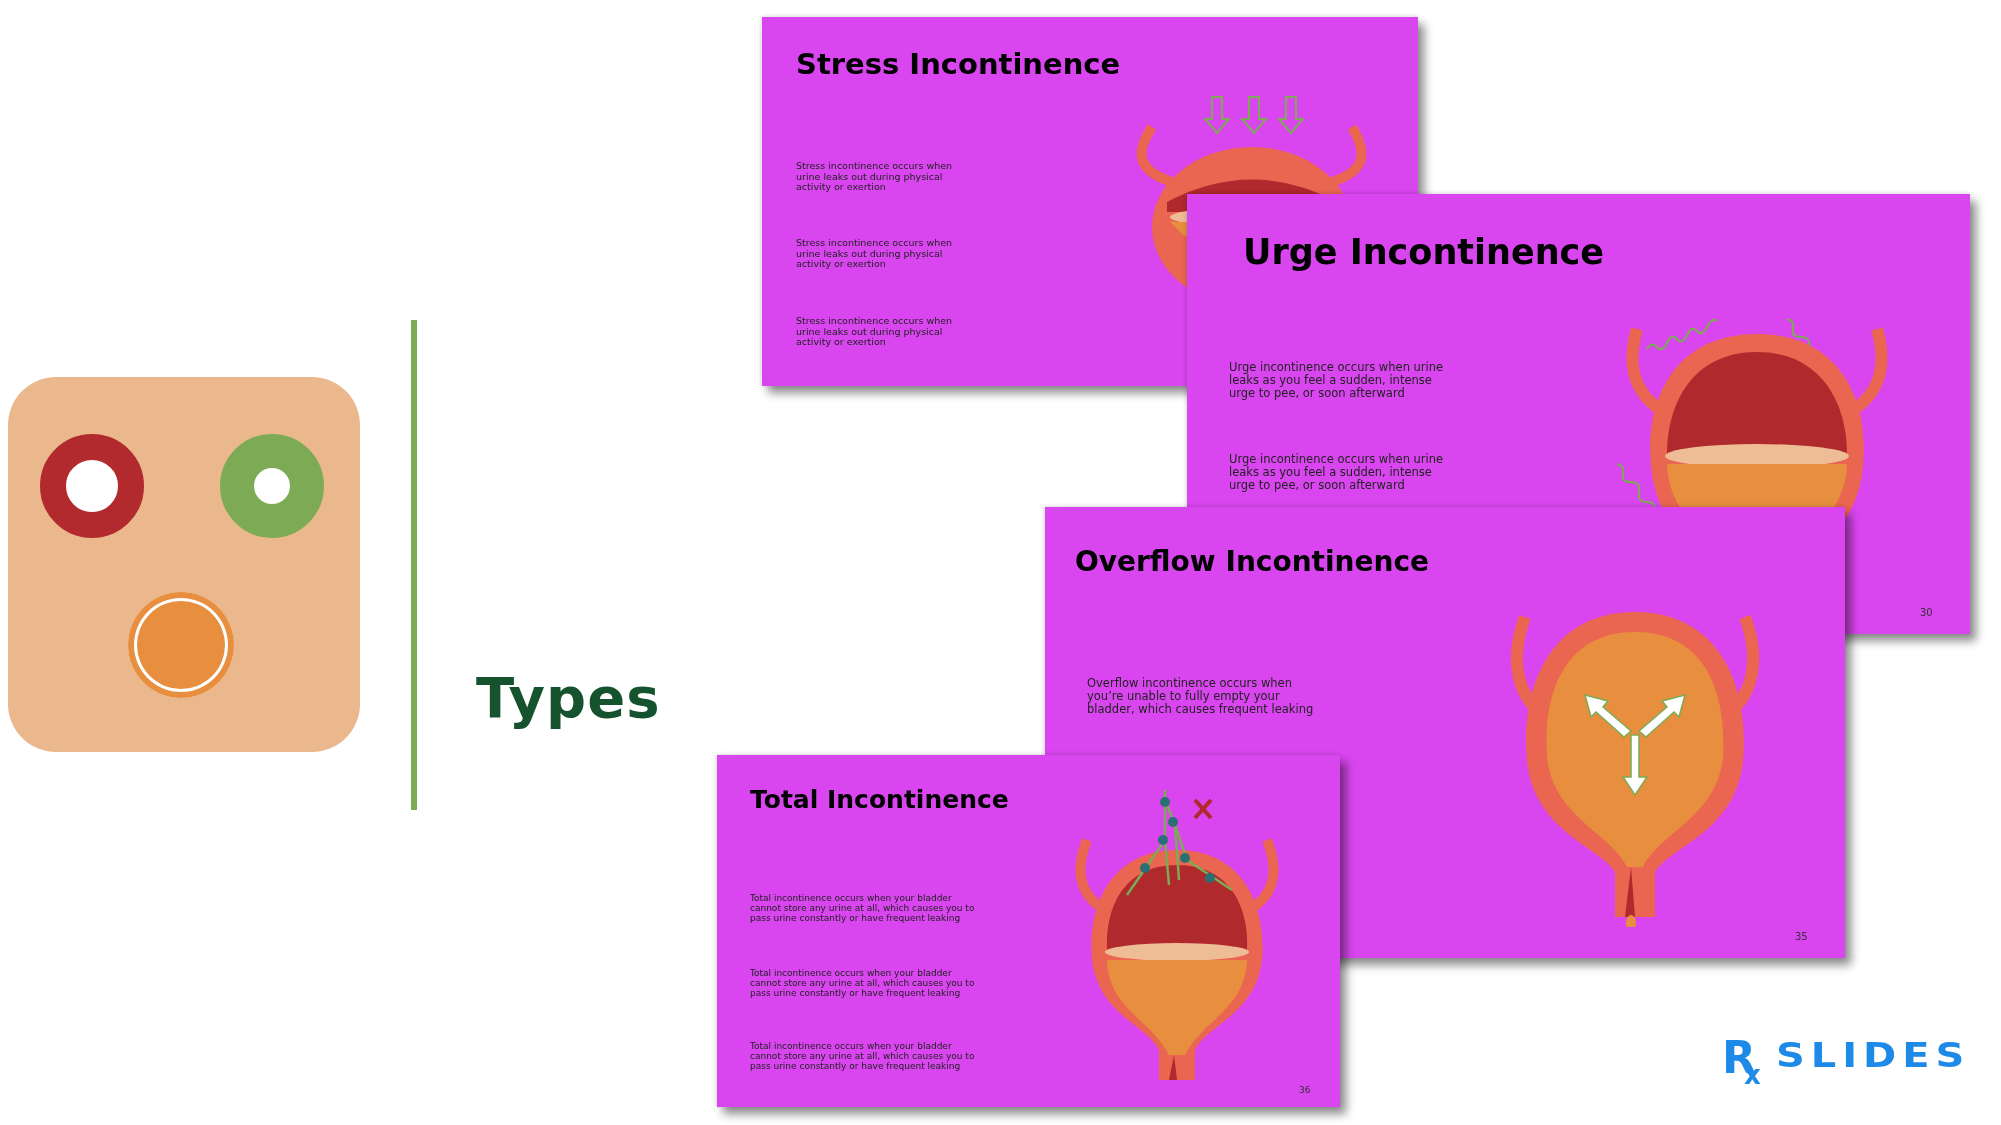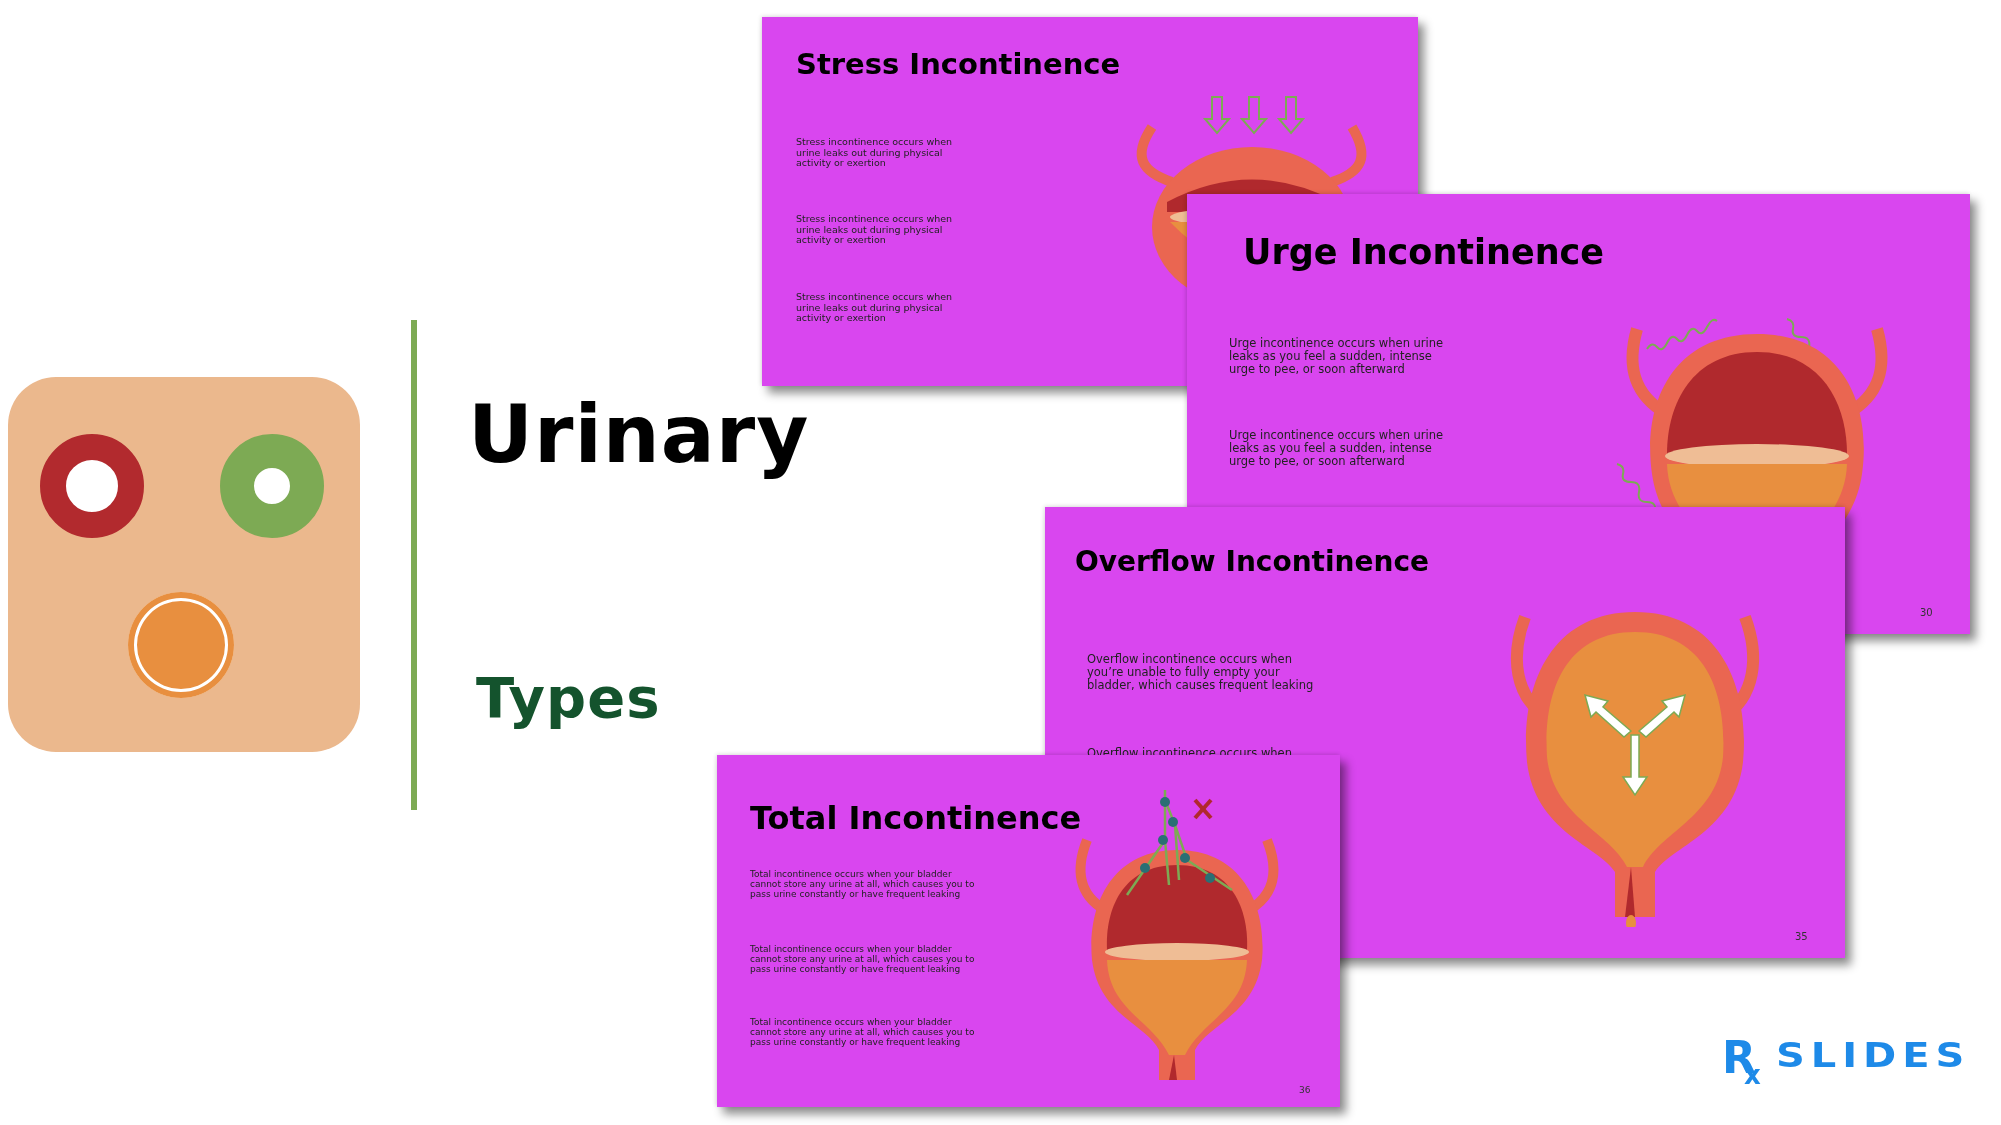--- a/index.html
+++ b/index.html
@@ -30,20 +30,21 @@
     box-shadow: 6px 7px 9px rgba(0,0,0,0.45), -1px -1px 4px rgba(0,0,0,0.12);
     overflow:hidden;
   }
   .slide-title {
     position:absolute; font-family:"DejaVu Sans", sans-serif; font-weight:bold; color:#000;
     white-space:nowrap;
   }
   .slide-body {
     position:absolute; font-family:"DejaVu Sans", sans-serif; color:#222;
     white-space:pre-line;
+    margin-top:24px;
   }
   .page-num { position:absolute; font-family:"DejaVu Sans", sans-serif; color:#333; font-size:10px; }
   .art { position:absolute; }
 
   
   .logo { left:1722px; top:1036px; height:52px; color:#1e8ae8; display:flex; align-items:flex-start; }
   .logo-r { font-family:"DejaVu Sans", sans-serif; font-size:44px; line-height:44px; font-weight:bold; position:relative; }
   .logo-x { font-family:"DejaVu Sans", sans-serif; font-size:26px; font-weight:bold; position:absolute; left:20px; top:24px; }
   .logo-word { font-family:"DejaVu Sans", sans-serif; font-size:40px; line-height:44px; font-weight:bold; letter-spacing:6px; margin-left:20px; transform:scaleY(0.85); transform-origin:top; }
 </style>
@@ -52,21 +53,20 @@
 
 <div class="abs icon-tile">
   <div class="ring" style="left:32px;top:57px;width:104px;height:104px;border:26px solid #b22a2e;background:#fff;"></div>
   <div class="ring" style="left:212px;top:57px;width:104px;height:104px;border:34px solid #7daa54;background:#fff;"></div>
   <div class="ring" style="left:120px;top:215px;width:106px;height:106px;background:#e88f3f;box-shadow:inset 0 0 0 6px #e88f3f, inset 0 0 0 9px #fff;"></div>
 </div>
 
 <div class="abs divider"></div>
 
 <div class="abs main-title">
-  <div>Urinary</div>
 </div>
 <div class="abs subtitle">Types</div>
 
 <div class="slide" style="left:762px;top:17px;width:656px;height:369px;">
   <div class="slide-title" style="left:34px;top:30px;font-size:29px;">Stress Incontinence</div>
   <div class="slide-body" style="left:34px;top:120px;font-size:9.5px;line-height:10.5px;">Stress incontinence occurs when
 urine leaks out during physical
 activity or exertion</div>
   <div class="slide-body" style="left:34px;top:197px;font-size:9.5px;line-height:10.5px;">Stress incontinence occurs when
 urine leaks out during physical
@@ -130,21 +130,21 @@
     <ellipse cx="146" cy="326" rx="5" ry="8" fill="#e88f3f"></ellipse>
     <g fill="#ffffff" stroke="#7daa54" stroke-width="1.5">
       <path d="M146 138 L146 180 L138 180 L150 198 L162 180 L154 180 L154 138 Z"></path>
       <path d="M146 134 L118 110 L123 104 L100 98 L106 120 L111 115 L139 140 Z"></path>
       <path d="M154 134 L182 110 L177 104 L200 98 L194 120 L189 115 L161 140 Z"></path>
     </g>
   </svg>
 </div>
 
 <div class="slide" style="left:717px;top:755px;width:623px;height:352px;">
-  <div class="slide-title" style="left:33px;top:44px;font-size:32px;">Total Incontinence</div>
+  <div class="slide-title" style="left:33px;top:30px;font-size:25px;">Total Incontinence</div>
   <div class="slide-body" style="left:33px;top:114px;font-size:9px;line-height:10px;">Total incontinence occurs when your bladder
 cannot store any urine at all, which causes you to
 pass urine constantly or have frequent leaking</div>
   <div class="slide-body" style="left:33px;top:189px;font-size:9px;line-height:10px;">Total incontinence occurs when your bladder
 cannot store any urine at all, which causes you to
 pass urine constantly or have frequent leaking</div>
   <div class="slide-body" style="left:33px;top:262px;font-size:9px;line-height:10px;">Total incontinence occurs when your bladder
 cannot store any urine at all, which causes you to
 pass urine constantly or have frequent leaking</div>
   <div class="page-num" style="left:582px;top:330px;font-size:9px;">36</div>

